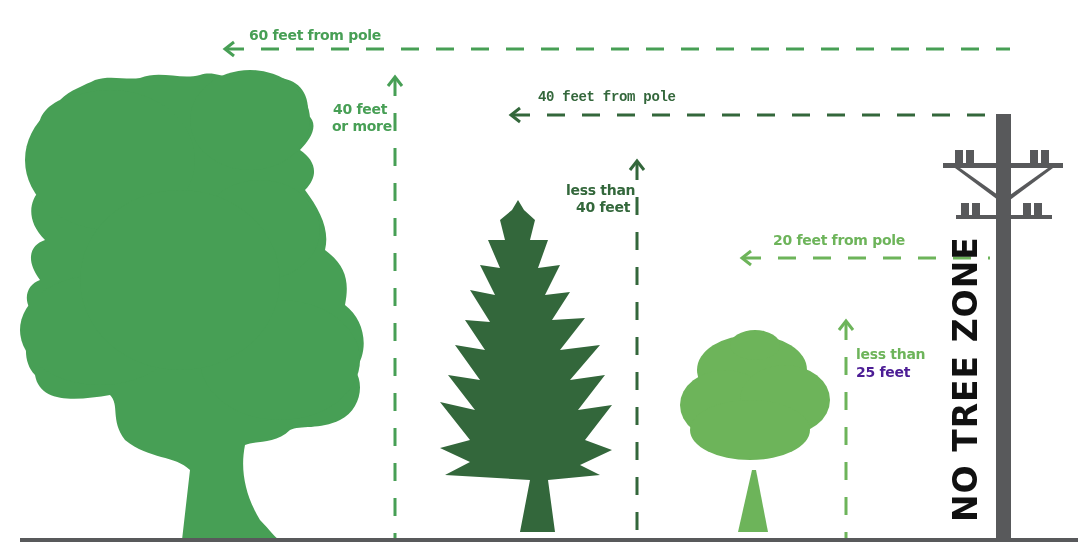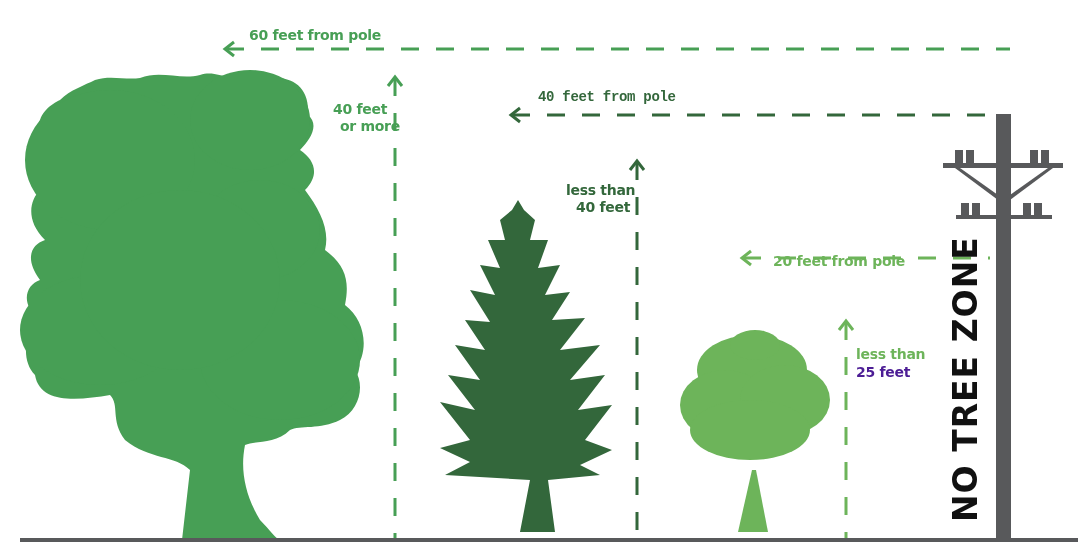--- a/index.html
+++ b/index.html
@@ -84,23 +84,23 @@
   </g>
 
   <g stroke="#6db45a" stroke-width="3" fill="none">
     <line x1="846" y1="322" x2="846" y2="538" stroke-dasharray="18,17"></line>
     <polyline points="839,330 846,321 853,330"></polyline>
   </g>
 </svg>
 
 <div class="lbl" style="left:249px;top:27px;color:#479f55;">60 feet from pole</div>
 <div class="lbl" style="left:333px;top:101px;color:#479f55;">40 feet</div>
-<div class="lbl" style="left:340px;top:118px;color:#479f55;">or more</div>
+<div class="lbl" style="left:332px;top:118px;color:#479f55;">or more</div>
 
 <div class="lbl" style="left:538px;top:89px;color:#33673b;font-family:Liberation Mono, monospace;">40 feet from pole</div>
 <div class="lbl" style="left:566px;top:182px;color:#33673b;">less than</div>
 <div class="lbl" style="left:576px;top:199px;color:#33673b;">40 feet</div>
 
-<div class="lbl" style="left:773px;top:253px;color:#6db45a;">20 feet from pole</div>
+<div class="lbl" style="left:773px;top:232px;color:#6db45a;">20 feet from pole</div>
 <div class="lbl" style="left:856px;top:346px;color:#6db45a;">less than</div>
 <div class="lbl" style="left:856px;top:364px;color:#4c1d95;">25 feet</div>
 
 <div class="nz" style="left:946px;top:522px;">NO TREE ZONE</div>
 
 </body></html>

